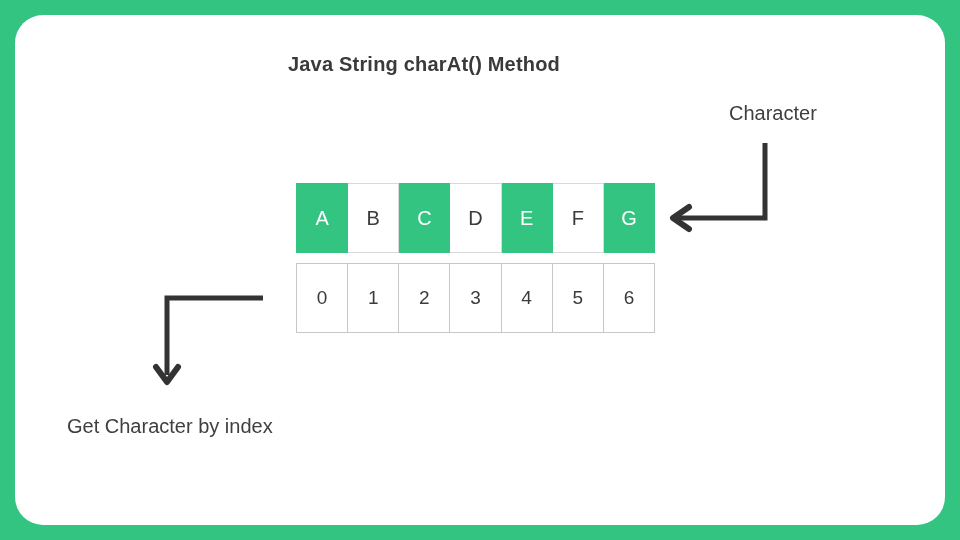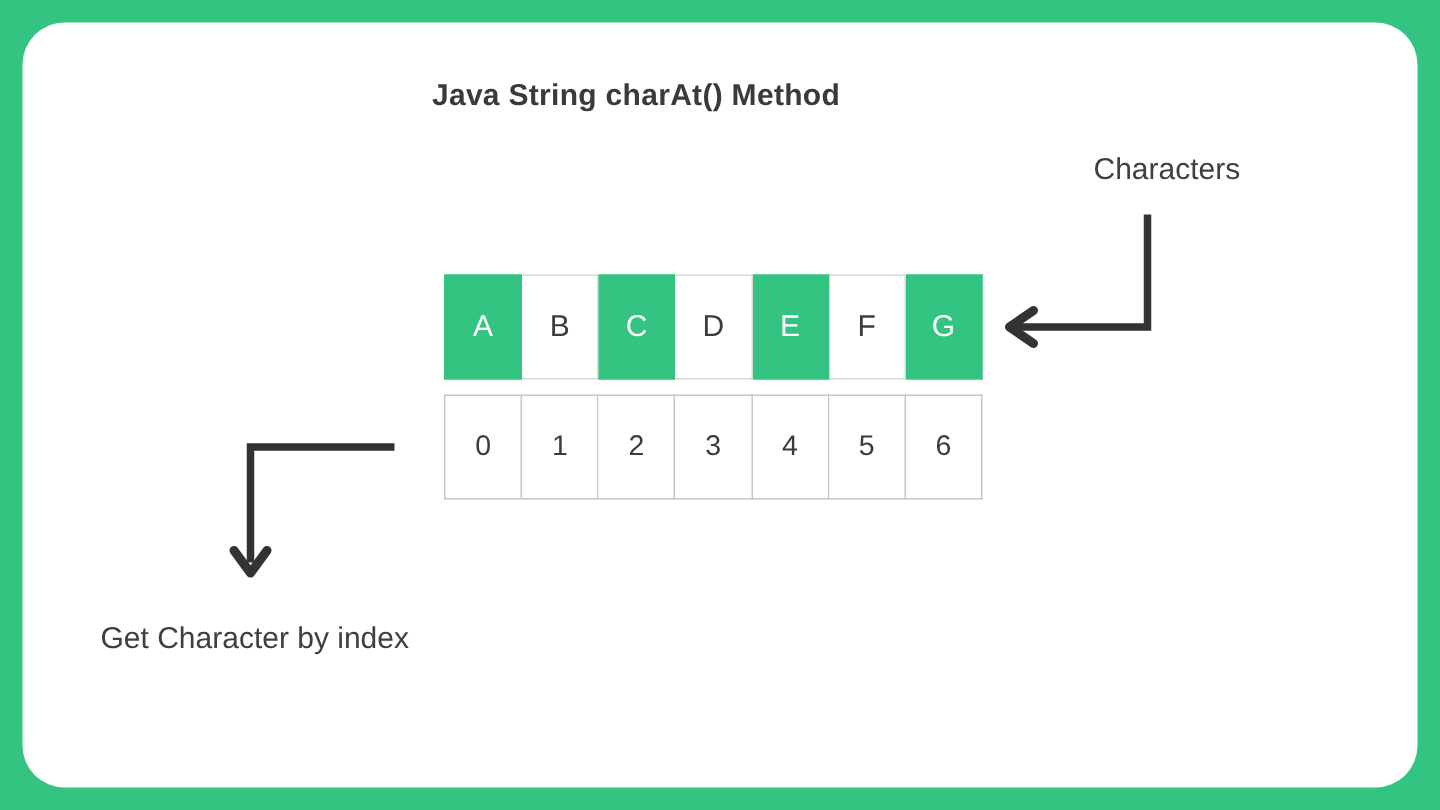--- a/index.html
+++ b/index.html
@@ -104,21 +104,21 @@
   }
 </style>
 </head>
 <body>
 
 <div class="stage">
   <div class="card"></div>
 
   <div class="title">Java String charAt() Method</div>
 
-  <div class="label label-characters">Characters</div>
+  <div class="label label-characters">Character</div>
 
   <svg class="arrow-svg arrow-characters" width="130" height="100" viewBox="0 0 130 100">
     <polyline points="110,8 110,83 22,83"></polyline>
     <polyline class="head" points="34,72 18,83 34,94"></polyline>
   </svg>
 
   <div class="char-row">
       <div class="char-cell green">A</div>
       <div class="char-cell">B</div>
       <div class="char-cell green">C</div>

